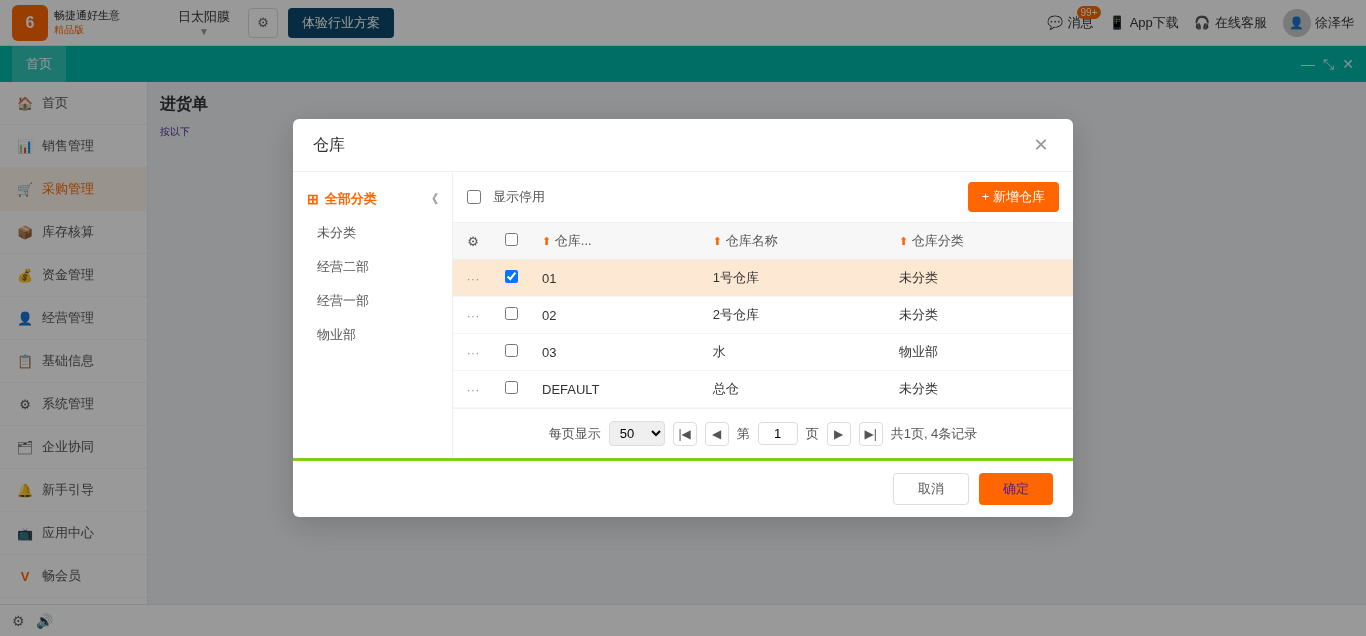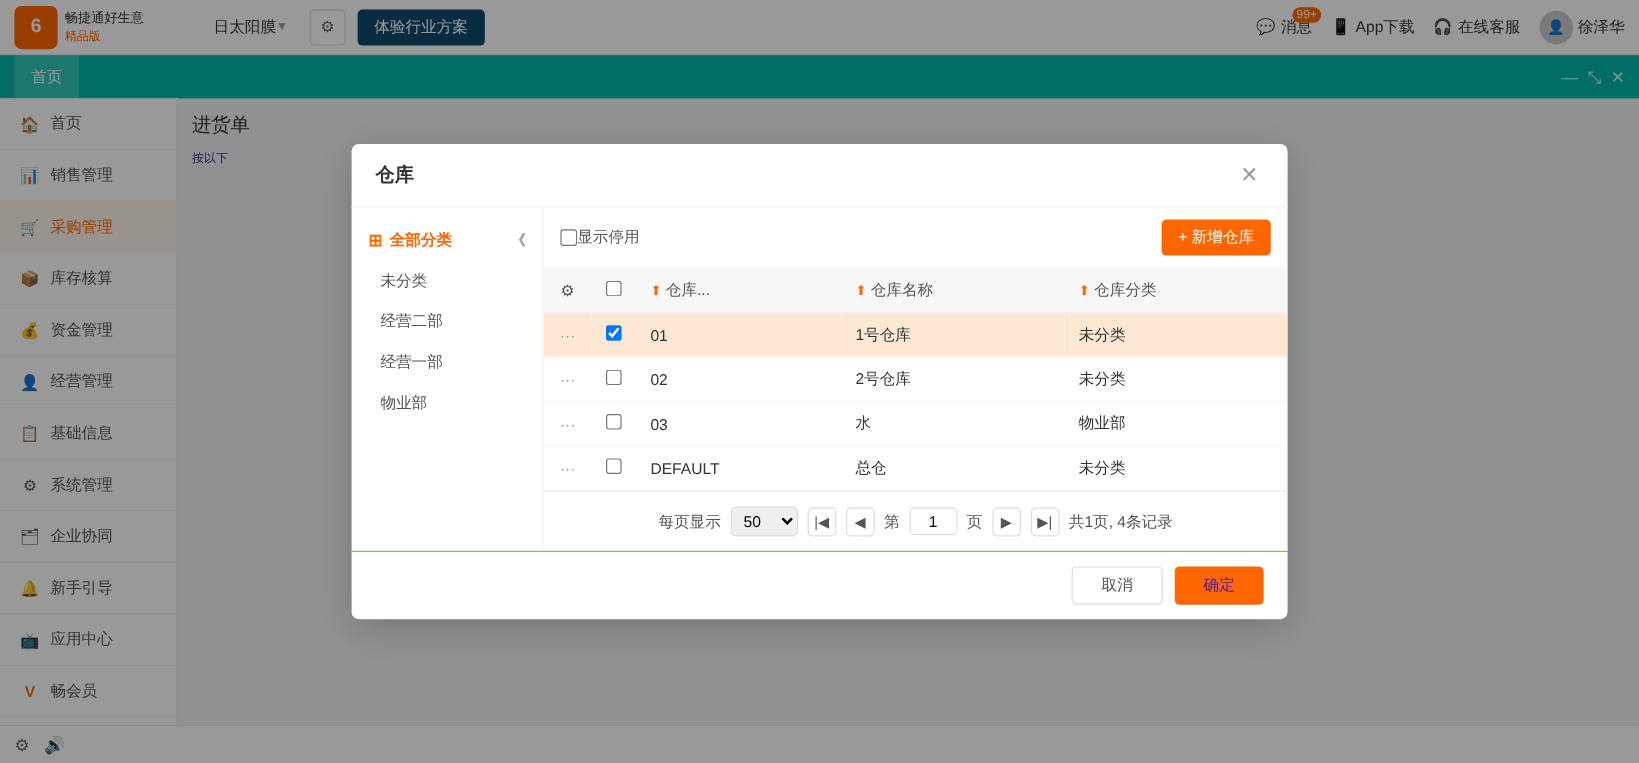--- a/index.html
+++ b/index.html
@@ -26,21 +26,21 @@
       background: #f60;
       border-radius: 6px;
       display: flex; align-items: center; justify-content: center;
       color: #fff; font-weight: bold; font-size: 16px;
     }
     .logo-text { font-size: 11px; color: #333; line-height: 1.3; }
     .logo-badge { font-size: 10px; color: #f60; }
 
     .company-selector {
       display: flex; align-items: center; gap: 0;
-      color: #333; font-size: 13px; cursor: pointer; padding: 0 8px;
+      color: #333; font-size: 13px; cursor: pointer; padding: 0 8px; flex-direction: column;
     }
     .chevron-down { font-size: 10px; color: #999; }
 
     .settings-btn {
       width: 30px; height: 30px;
       border: 1px solid #ddd; border-radius: 4px;
       display: flex; align-items: center; justify-content: center;
       cursor: pointer; color: #666;
     }
 
@@ -107,21 +107,21 @@
     .sidebar-item.active { background: #fff5ec; color: #f60; }
     .sidebar-icon { width: 18px; height: 18px; display: flex; align-items: center; justify-content: center; }
 
     
     .content {
       flex: 1; padding: 12px;
       overflow: auto;
       position: relative;
     }
 
-    .page-title { font-size: 16px; font-weight: normal; margin-bottom: 10px; color: #333; }
+    .page-title { font-size: 16px; font-weight: bold; margin-bottom: 10px; color: #333; }
     .filter-bar { display: flex; gap: 8px; align-items: center; margin-bottom: 10px; flex-wrap: wrap; }
     .filter-label { font-size: 10px; color: #4c1d95; }
 
     
     .overlay {
       position: fixed; top: 0; left: 0; right: 0; bottom: 0;
       background: rgba(0,0,0,0.4); z-index: 100;
       display: flex; align-items: center; justify-content: center;
     }
 
@@ -130,21 +130,21 @@
       background: #fff; border-radius: 6px;
       width: 780px; max-height: 560px;
       display: flex; flex-direction: column;
       box-shadow: 0 8px 32px rgba(0,0,0,0.18);
       position: relative;
     }
     .modal-header {
       display: flex; align-items: center; justify-content: space-between;
       padding: 14px 20px; border-bottom: 1px solid #f0f0f0;
     }
-    .modal-title { font-size: 16px; font-weight: bold; color: #333; }
+    .modal-title { font-size: 16px; font-weight: normal; color: #333; }
     .modal-close {
       cursor: pointer; color: #999; font-size: 18px;
       width: 24px; height: 24px; display: flex; align-items: center; justify-content: center;
     }
 
     .modal-body {
       display: flex; flex: 1; overflow: hidden;
     }
 
     
@@ -180,21 +180,21 @@
       flex: 1; max-width: 300px;
     }
     .search-input {
       border: none; outline: none; padding: 5px 10px;
       font-size: 13px; flex: 1; color: #999;
     }
     .search-icon-btn {
       padding: 5px 8px; background: #fff; border: none;
       cursor: pointer; color: #999;
     }
-    .show-disabled { display: flex; align-items: center; gap: 0; font-size: 13px; color: #555; }
+    .show-disabled { display: flex; align-items: center; gap: 12px; font-size: 13px; color: #555; }
     .checkbox { width: 14px; height: 14px; }
     .add-btn {
       background: #f60; color: #fff; border: none;
       border-radius: 4px; padding: 6px 14px; cursor: pointer; font-size: 13px;
       margin-left: auto;
     }
 
     
     .data-table {
       flex: 1; overflow-y: auto;
@@ -238,21 +238,21 @@
     .page-nav-btn:disabled { color: #ccc; cursor: default; }
     .page-input {
       width: 40px; text-align: center;
       border: 1px solid #ddd; border-radius: 4px;
       padding: 3px 4px; font-size: 13px;
     }
 
     
     .modal-footer {
       display: flex; justify-content: flex-end; gap: 10px;
-      padding: 12px 20px; border-top: 1px solid #84cc16;
+      padding: 12px 20px; border-top: 3px solid #84cc16;
     }
     .btn-cancel {
       background: #fff; color: #555; border: 1px solid #ddd;
       border-radius: 4px; padding: 6px 24px; cursor: pointer; font-size: 13px;
     }
     .btn-confirm {
       background: #f60; color: #4c1d95; border: none;
       border-radius: 4px; padding: 6px 24px; cursor: pointer; font-size: 13px;
     }
 

